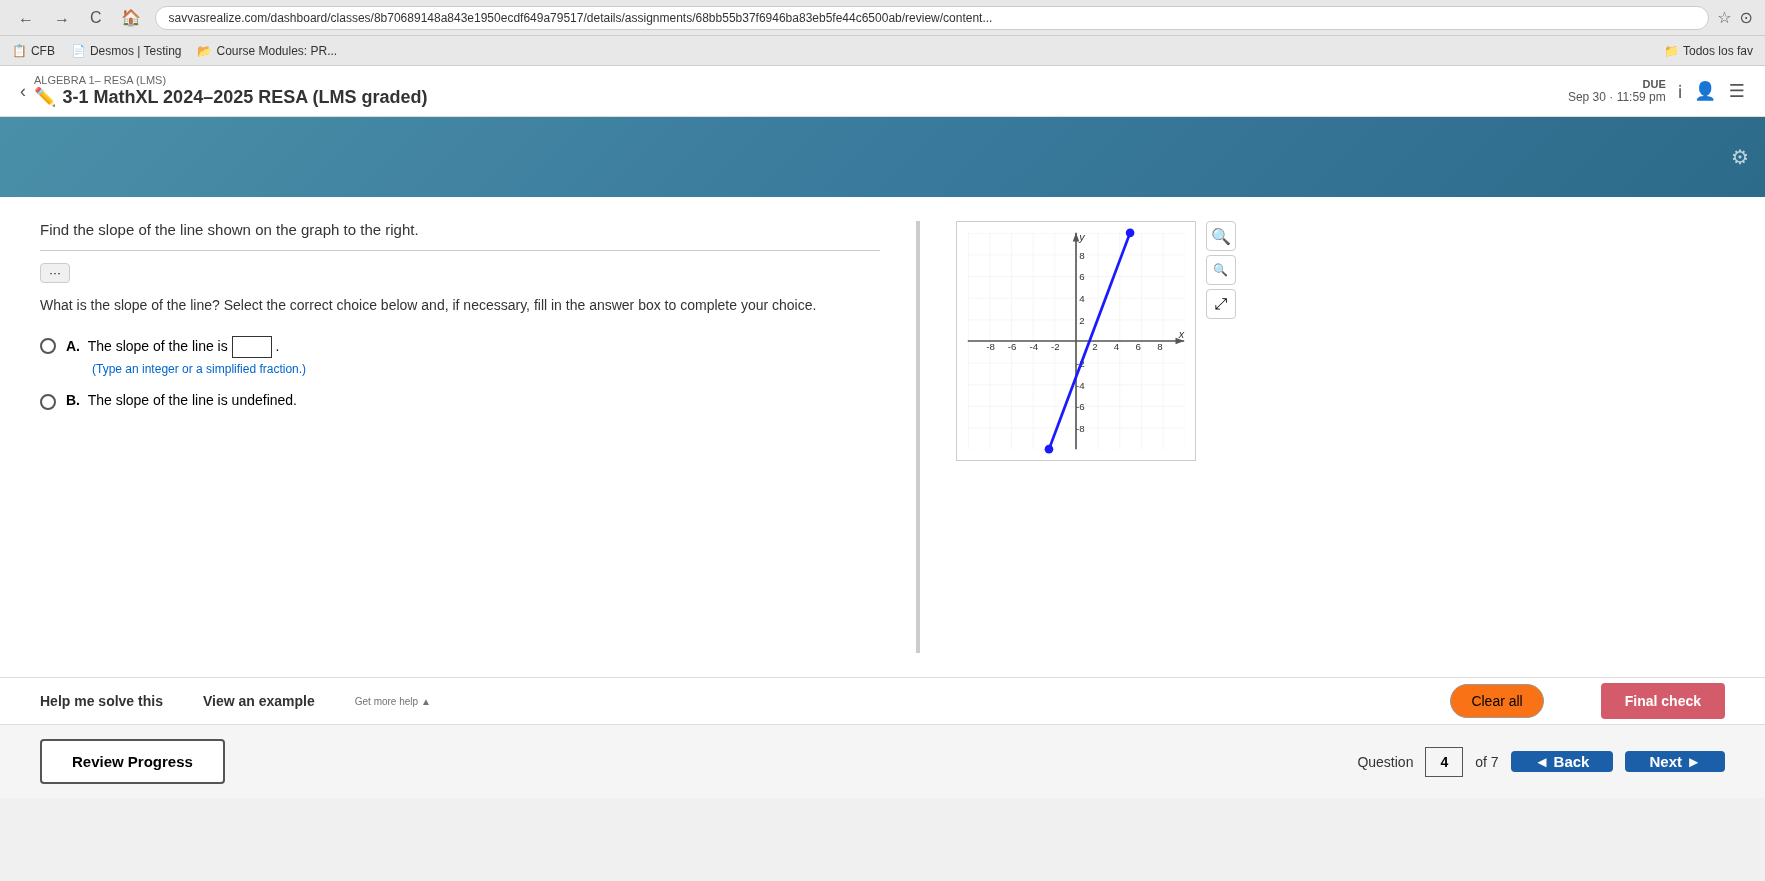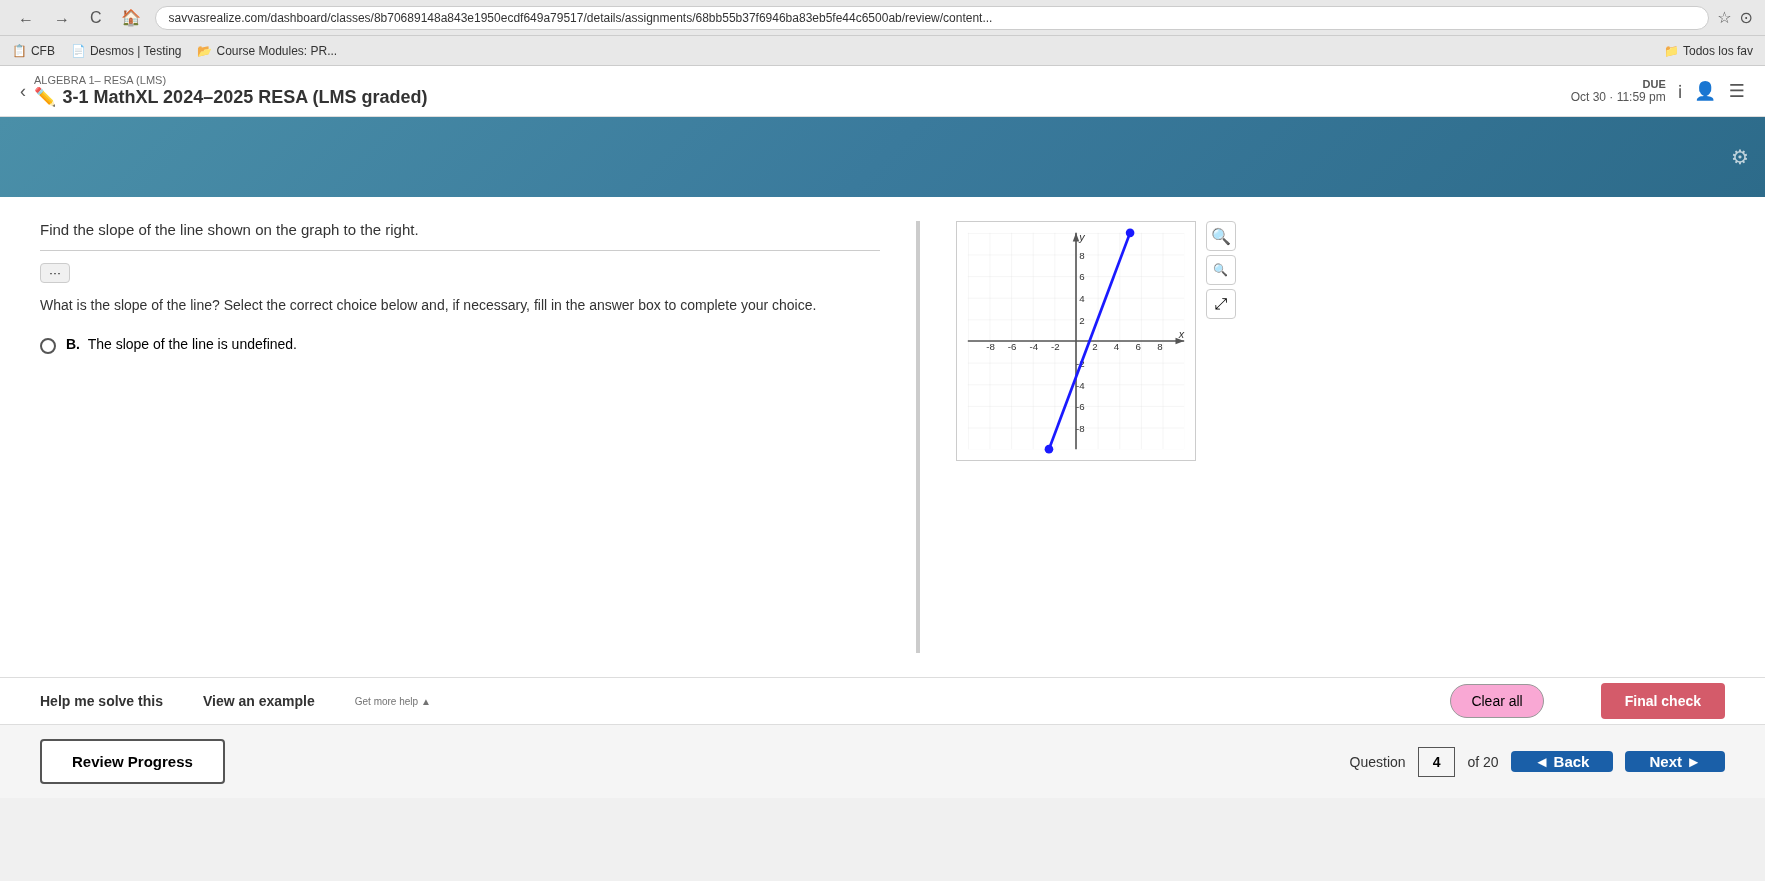--- a/index.html
+++ b/index.html
@@ -236,21 +236,21 @@
       font-size: 10px;
       font-weight: normal;
       color: #737373;
       cursor: pointer;
       display: flex;
       align-items: center;
       gap: 4px;
     }
     .help-spacer { flex: 1; }
     .clear-all-btn {
-      background: #f9a8d4;
+      background: #f97316;
       border: 1px solid #999;
       border-radius: 20px;
       padding: 8px 20px;
       font-size: 14px;
       cursor: pointer;
     }
     .final-check-btn {
       background: #d45b6a;
       color: #ffffff;
       border: none;
@@ -353,41 +353,51 @@
       <span class="breadcrumb-top">ALGEBRA 1– RESA (LMS)</span>
       <div class="breadcrumb-main">
         <span style="color:#c0392b;">✏️</span>
         <span>3-1 MathXL 2024–2025 RESA (LMS graded)</span>
       </div>
     </div>
   </div>
   <div class="due-section">
     <div style="text-align:right;">
       <div class="due-label">DUE</div>
-      <div>Oct 30 · 11:59 pm</div>
+      <div>Sep 30 · 11:59 pm</div>
     </div>
     <span style="font-size:18px; cursor:pointer; color:#555;">ℹ</span>
     <span style="font-size:18px; cursor:pointer; color:#555;">👤</span>
     <span style="font-size:18px; cursor:pointer; color:#555;">☰</span>
   </div>
 </div>
 
 <div class="teal-header">
   <span class="settings-icon-top">⚙</span>
 </div>
 
 <div class="main-content">
   <div class="question-section">
     <p class="question-text">Find the slope of the line shown on the graph to the right.</p>
     <hr class="question-divider">
     <button class="dots-btn">···</button>
     <p class="instruction-text">What is the slope of the line? Select the correct choice below and, if necessary, fill in the answer box to complete your choice.</p>
 
     <div class="choices">
 
+      <div class="choice-item">
+        <div class="radio-btn"></div>
+        <div>
+          <span style="font-weight:bold; margin-right:4px;">A.</span>
+          <span>The slope of the line is</span>
+          <span class="answer-box"></span>
+          <span>.</span>
+          <span class="fraction-hint">(Type an integer or a simplified fraction.)</span>
+        </div>
+      </div>
 
       <div class="choice-item">
         <div class="radio-btn"></div>
         <div>
           <span style="font-weight:bold; margin-right:4px;">B.</span>
           <span>The slope of the line is undefined.</span>
         </div>
       </div>
     </div>
   </div>
@@ -456,17 +466,17 @@
   <button class="clear-all-btn">Clear all</button>
   <button class="final-check-btn">Final check</button>
 </div>
 
 <div class="footer-nav">
   <button class="review-progress-btn">Review Progress</button>
   <div style="flex:1"></div>
   <div class="question-nav">
     <span class="question-label">Question</span>
     <span class="question-number-box">4</span>
-    <span class="of-total">of 20</span>
+    <span class="of-total">of 7</span>
     <button class="back-btn">◄ Back</button>
     <button class="next-btn">Next ►</button>
   </div>
 </div>
 
 </body></html>

